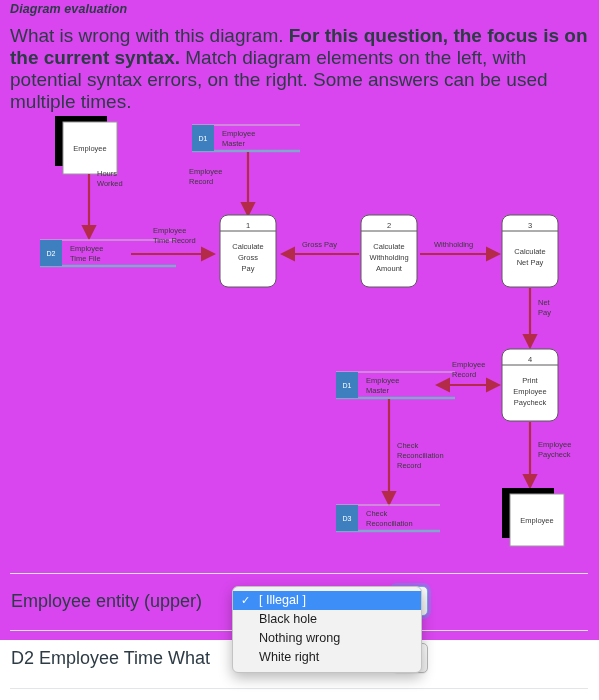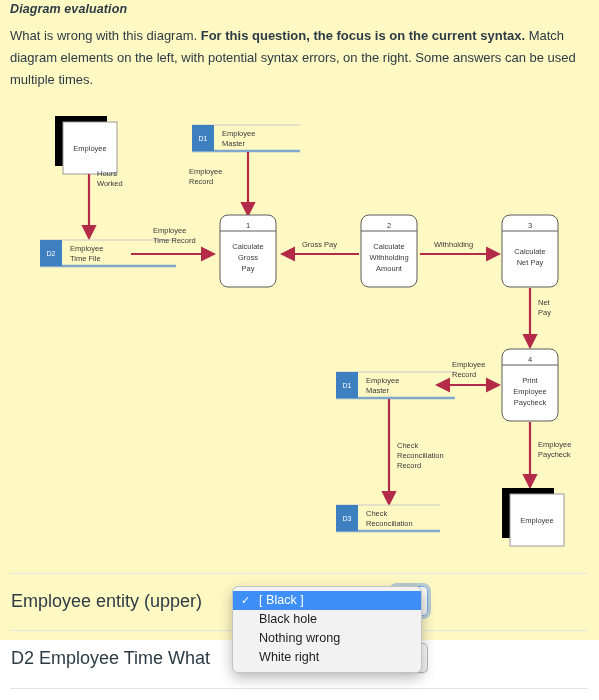--- a/index.html
+++ b/index.html
@@ -9,38 +9,38 @@
     width: 599px; height: 700px;
     background: #ffffff;
     font-family: "Liberation Sans", sans-serif;
     color: #2d3b45;
     overflow: hidden;
   }
   #page {
     position: relative;
     width: 599px;
     height: 640px;
-    background: #fef9c3;
+    background: #d946ef;
   }
 
   
   .q-title {
     position: absolute;
     left: 10px; top: 2px;
     font-size: 12.5px;
     font-weight: bold;
     font-style: italic;
     color: #2d3b45;
     letter-spacing: .1px;
   }
   .q-body {
     position: absolute;
     left: 10px; top: 25px;
     width: 578px;
-    font-size: 13px;
+    font-size: 19px;
     line-height: 22px;
     color: #2d3b45;
   }
   .q-body b { font-weight: bold; }
 
   
   .diagram {
     position: absolute;
     left: 0; top: 104px;
     width: 599px; height: 455px;
@@ -291,21 +291,21 @@
   <div class="select-box" id="select-2">
     <div class="stepper">
       <span>▲</span>
         <span>▼</span>
     </div>
   </div>
 
   <div class="menu">
     <div class="menu-item selected">
       <span class="check">✓</span>
-      <span>[ Black ]</span>
+      <span>[ Illegal ]</span>
     </div>
     <div class="menu-item">
       <span>Black hole</span>
     </div>
     <div class="menu-item">
       <span>Nothing wrong</span>
     </div>
     <div class="menu-item">
       <span>White right</span>
     </div>

